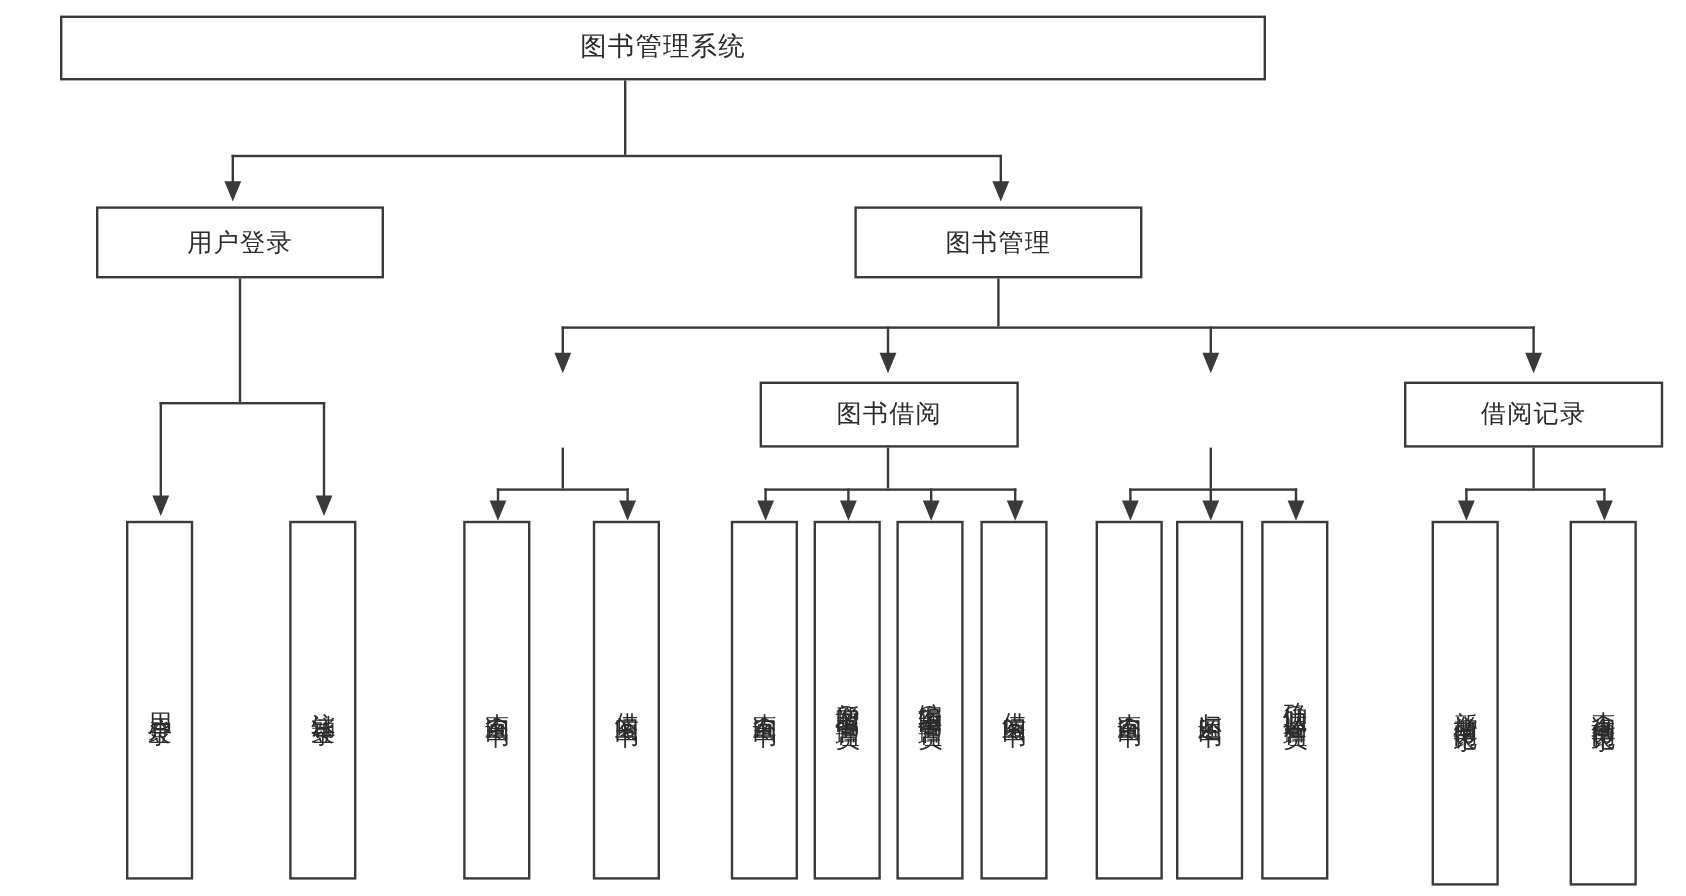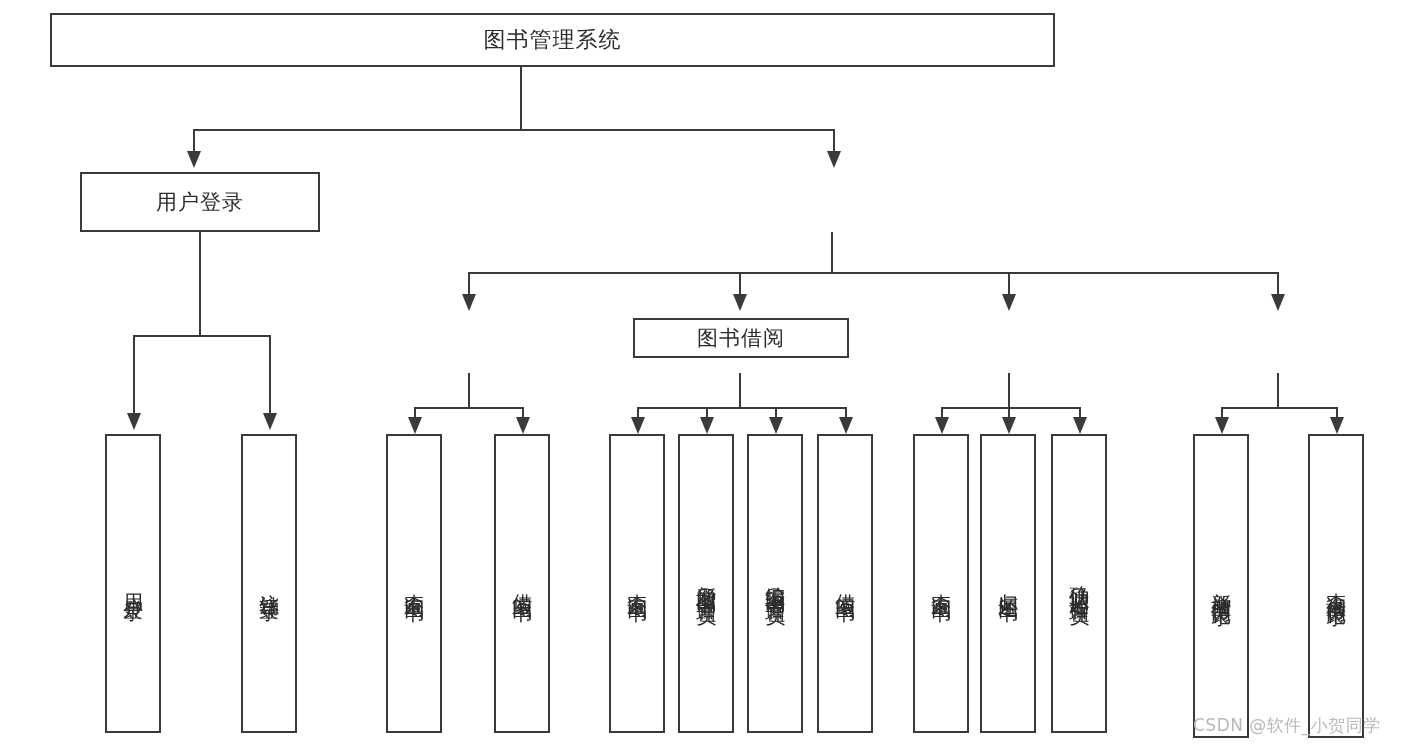--- a/index.html
+++ b/index.html
@@ -90,42 +90,48 @@
 
   <div class="ln v" style="left:520px; top:67px; height:62px;"></div>
   <div class="ln h" style="left:193px; top:129px; width:641px;"></div>
   <div class="ln v" style="left:193px; top:129px; height:24px;"></div>
   <div class="ln v" style="left:833px; top:129px; height:24px;"></div>
   <div class="arrow" style="left:187px; top:151px;"></div>
   <div class="arrow" style="left:827px; top:151px;"></div>
 
   <div class="node h" style="left:80px; top:172px; width:240px; height:60px;">
     <span>用户登录</span>
+  </div>
+  <div class="node h" style="left:712px; top:172px; width:240px; height:60px;">
+    <span>图书管理</span>
   </div>
 
   <div class="ln v" style="left:199px; top:232px; height:103px;"></div>
   <div class="ln h" style="left:133px; top:335px; width:138px;"></div>
   <div class="ln v" style="left:133px; top:335px; height:80px;"></div>
   <div class="ln v" style="left:269px; top:335px; height:80px;"></div>
   <div class="arrow" style="left:127px; top:413px;"></div>
   <div class="arrow" style="left:263px; top:413px;"></div>
 
   <div class="ln v" style="left:831px; top:232px; height:40px;"></div>
   <div class="ln h" style="left:468px; top:272px; width:811px;"></div>
   <div class="ln v" style="left:468px; top:272px; height:24px;"></div>
   <div class="ln v" style="left:739px; top:272px; height:24px;"></div>
   <div class="ln v" style="left:1008px; top:272px; height:24px;"></div>
   <div class="ln v" style="left:1277px; top:272px; height:24px;"></div>
   <div class="arrow" style="left:462px; top:294px;"></div>
   <div class="arrow" style="left:733px; top:294px;"></div>
   <div class="arrow" style="left:1002px; top:294px;"></div>
   <div class="arrow" style="left:1271px; top:294px;"></div>
 
-  <div class="node h" style="left:633px; top:318px; width:216px; height:40px;">
+  <div class="node h" style="left:633px; top:318px; width:216px; height:55px;">
     <span>图书借阅</span>
+  </div>
+  <div class="node h" style="left:1170px; top:318px; width:216px; height:55px;">
+    <span>借阅记录</span>
   </div>
 
   <div class="ln v" style="left:468px; top:373px; height:34px;"></div>
   <div class="ln h" style="left:414px; top:407px; width:110px;"></div>
   <div class="ln v" style="left:414px; top:407px; height:12px;"></div>
   <div class="ln v" style="left:522px; top:407px; height:12px;"></div>
   <div class="arrow" style="left:408px; top:417px;"></div>
   <div class="arrow" style="left:516px; top:417px;"></div>
 
   <div class="ln v" style="left:739px; top:373px; height:34px;"></div>
@@ -193,15 +199,14 @@
     <span class="vtext">确认归还（管理员）</span>
   </div>
 
   <div class="node v" style="left:1193px; top:434px; width:56px; height:304px;">
     <span class="vtext">新增借阅记录</span>
   </div>
   <div class="node v" style="left:1308px; top:434px; width:56px; height:304px;">
     <span class="vtext">查询借阅记录</span>
   </div>
 
-  <div id="watermark" style="left:1193px; top:714px;">CSDN @软件_小贺同学</div>
 
 </div>
 
 </body></html>

